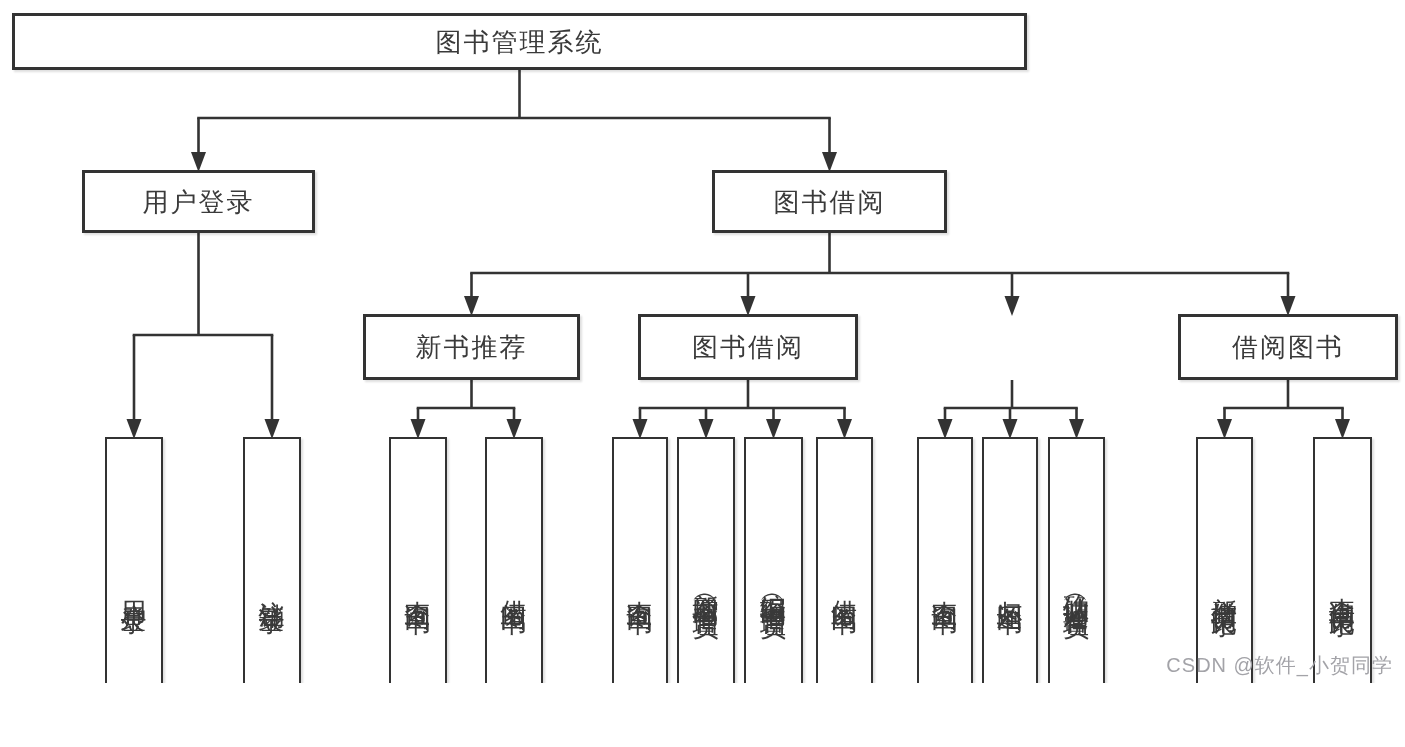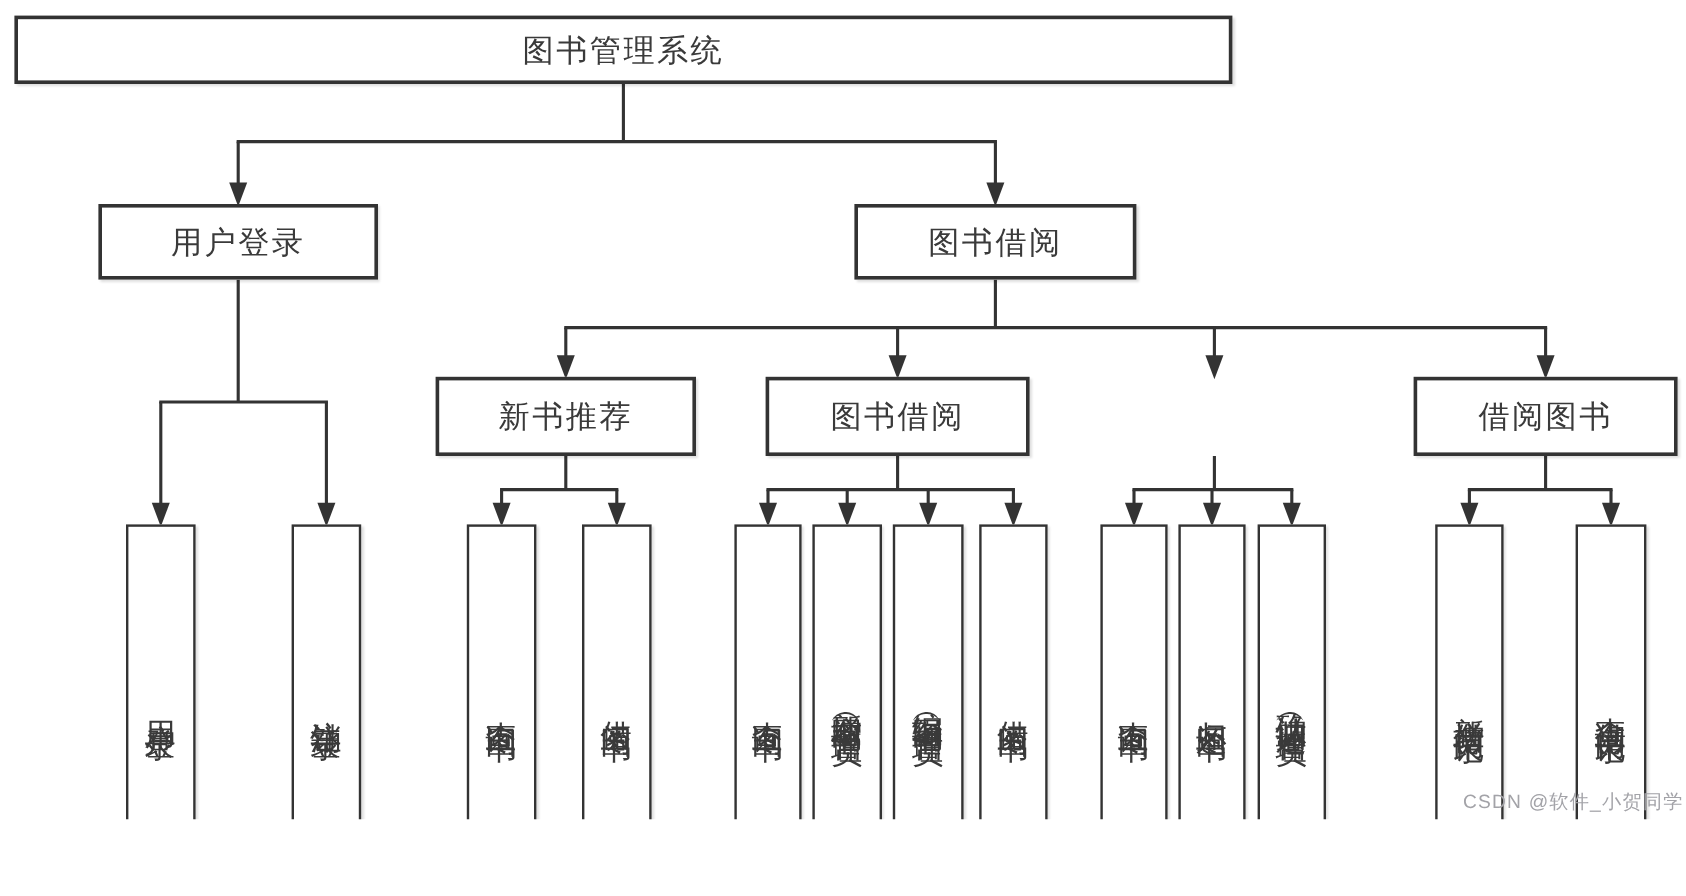--- a/index.html
+++ b/index.html
@@ -43,23 +43,23 @@
   .node.v span {
     writing-mode: vertical-rl;
     text-orientation: mixed;
     font-size: 26px;
     letter-spacing: 3px;
     line-height: 1;
     white-space: nowrap;
   }
   #watermark {
     position: absolute;
-    right: 2px;
+    right: 12px;
     bottom: 4px;
-    font-size: 16px;
+    font-size: 20px;
     color: #a3a3a8;
     letter-spacing: 1px;
     white-space: nowrap;
   }
 </style>
 </head>
 <body>
 
 <div id="canvas" style="background: rgb(255, 255, 255);">
   <svg id="wires" viewBox="0 0 1405 747" xmlns="http://www.w3.org/2000/svg">

